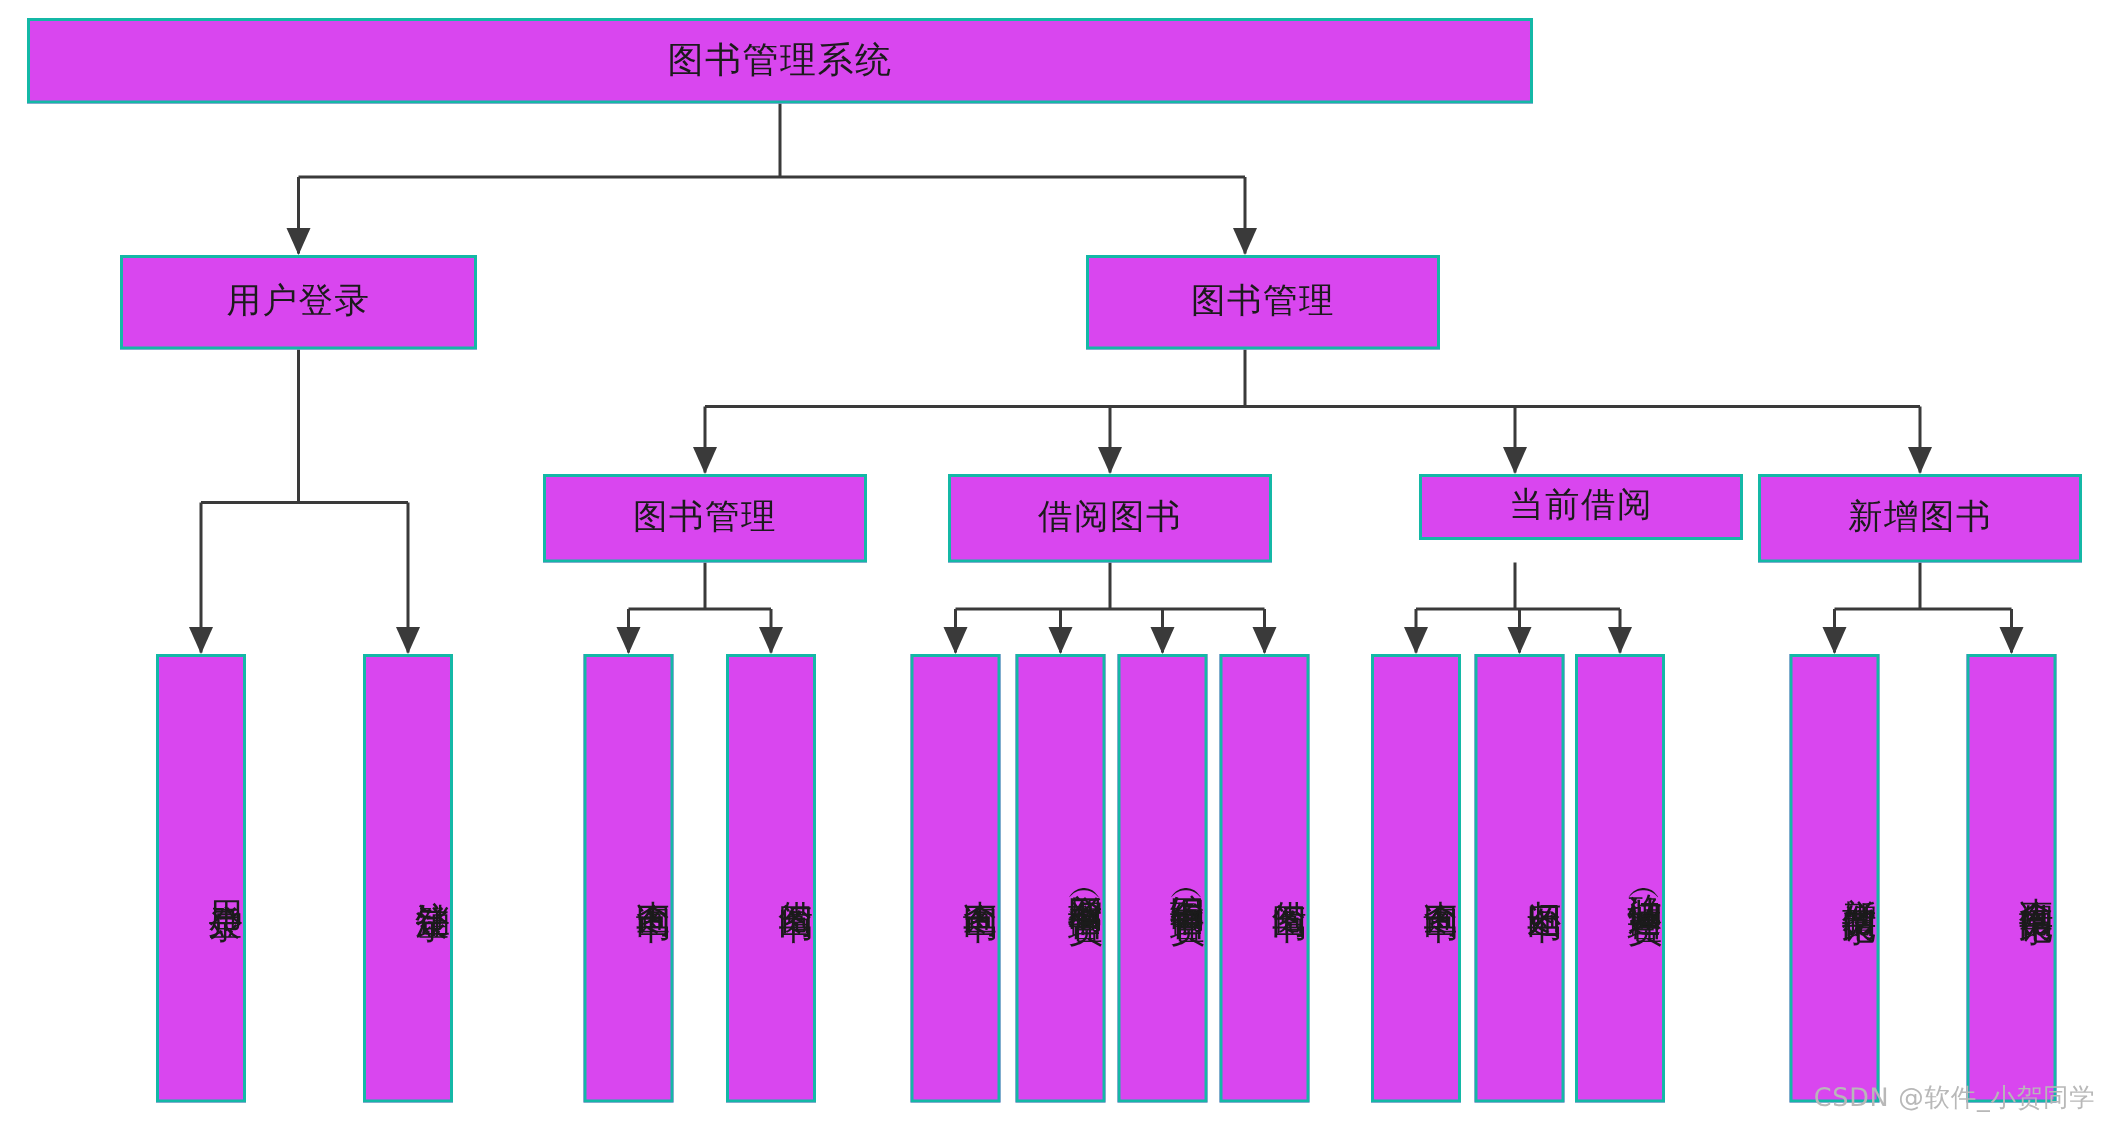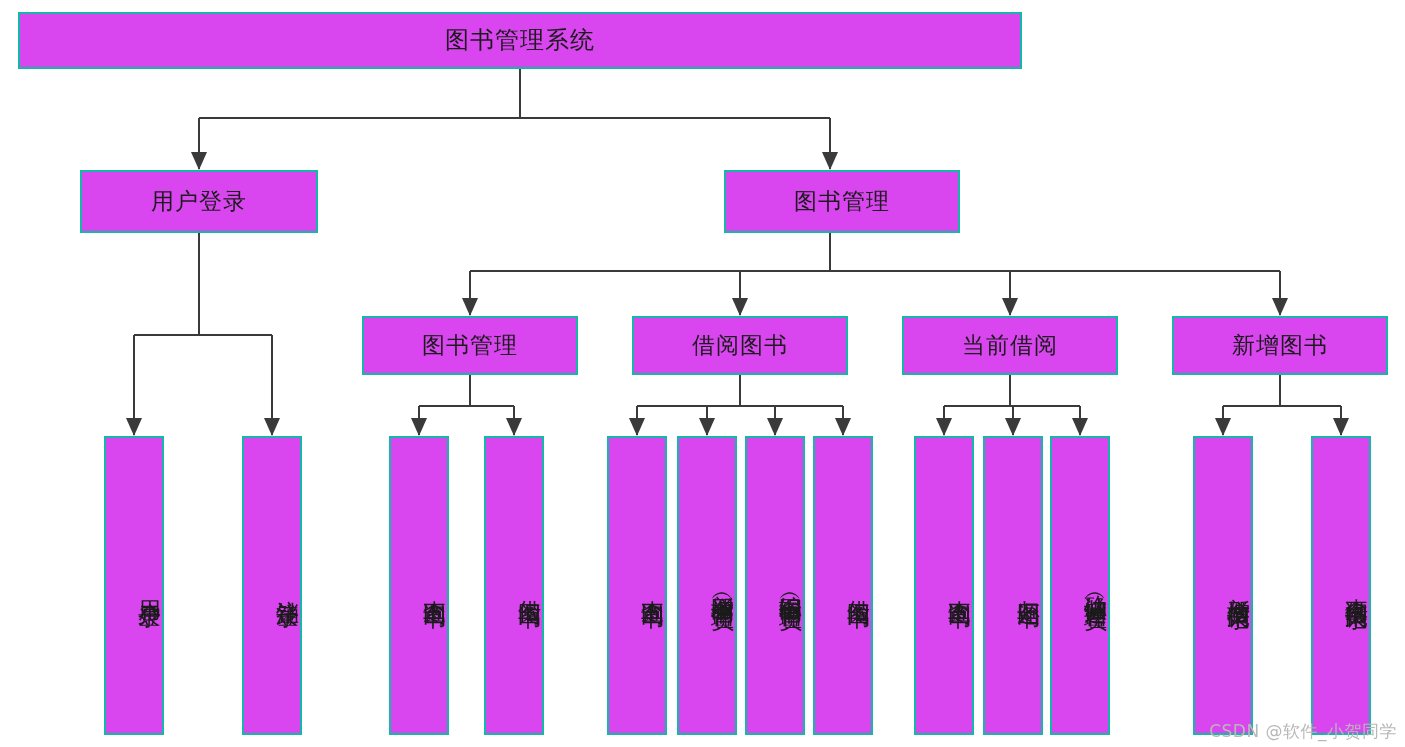--- a/index.html
+++ b/index.html
@@ -149,21 +149,21 @@
       </div>
       <div class="node horiz" style="left: 712px; top: 170px; width: 236px; height: 63px; margin-left: 12px;">
         <span>图书管理</span>
       </div>
       <div class="node horiz" style="left: 362px; top: 316px; width: 216px; height: 59px;">
         <span>图书管理</span>
       </div>
       <div class="node horiz" style="left: 632px; top: 316px; width: 216px; height: 59px;">
         <span>借阅图书</span>
       </div>
-      <div class="node horiz" style="left: 902px; top: 316px; width: 216px; height: 59px;">
+      <div class="node horiz" style="left: 946px; top: 316px; width: 216px; height: 44px;">
         <span>当前借阅</span>
       </div>
       <div class="node horiz" style="left: 1172px; top: 316px; width: 216px; height: 59px;">
         <span>新增图书</span>
       </div>
       <div class="node leaf" style="left: 104px; top: 436px; width: 60px; height: 299px;">
         <span>用户登录</span>
       </div>
       <div class="node leaf" style="left: 242px; top: 436px; width: 60px; height: 299px;">
         <span>注销登录</span>

